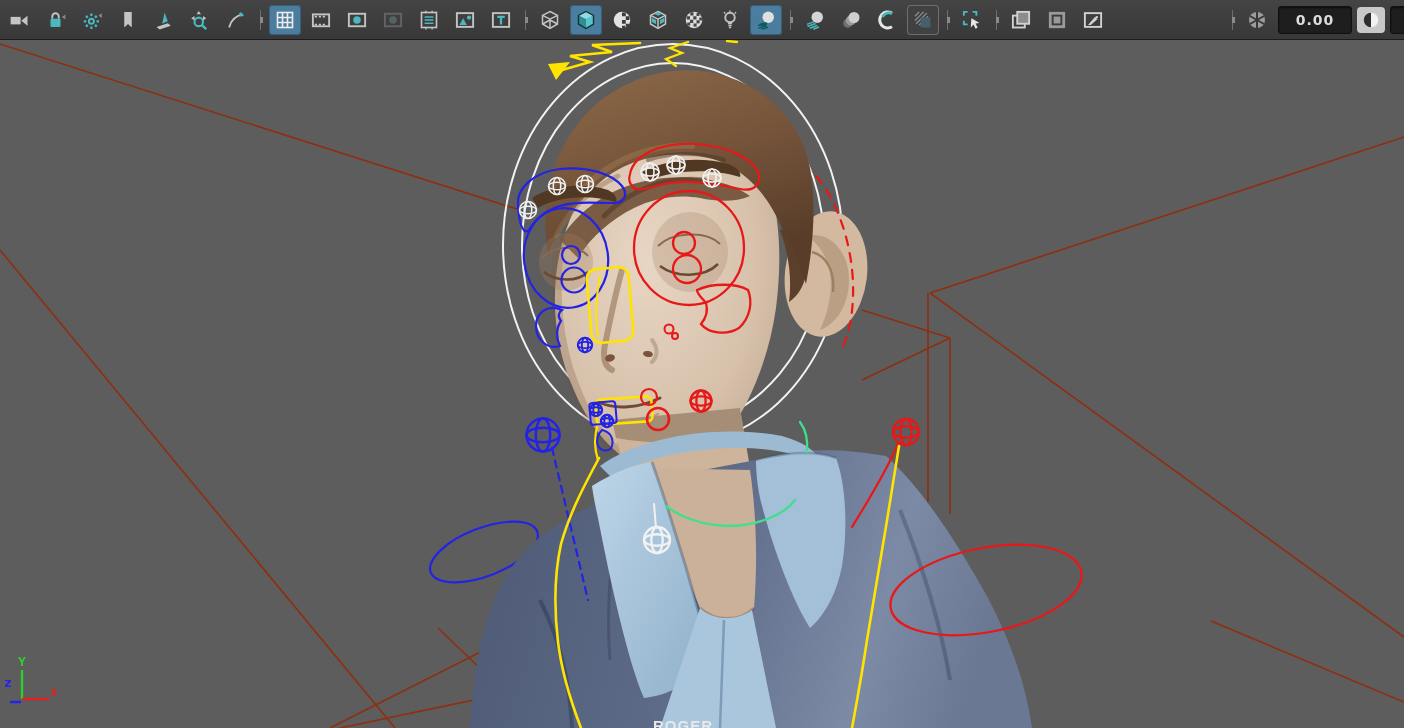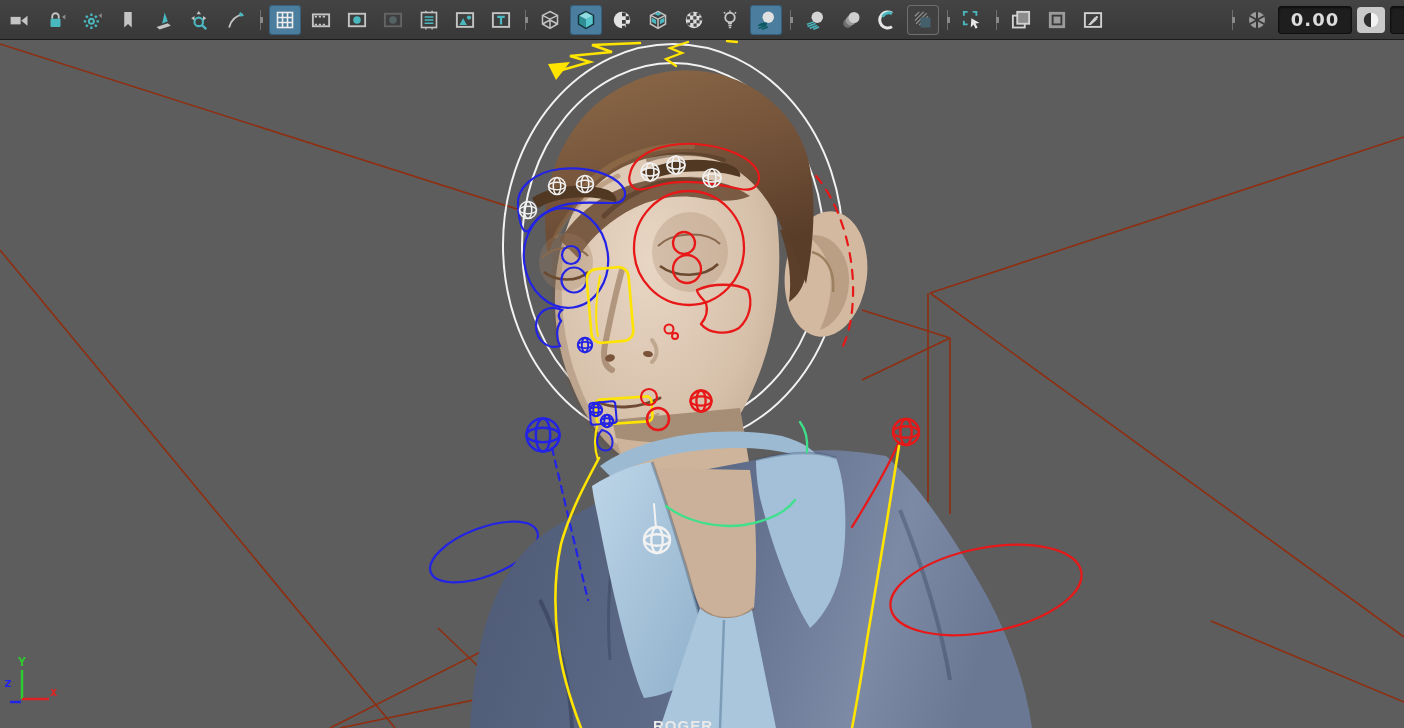--- a/index.html
+++ b/index.html
@@ -23,21 +23,21 @@
   .tb-sep{
     width:3px;height:20px;margin:0 6px;flex:0 0 auto;
     background:linear-gradient(#3a3a3a,#3a3a3a) center/1px 20px no-repeat;
     position:relative;
   }
   .tb-sep::after{content:"";position:absolute;left:0;top:7px;width:3px;height:6px;background:#8a8a8a;}
   .tb-sep{background:#6e6e6e;width:1px;}
   .tb-field{
     width:72px;height:26px;flex:0 0 auto;margin:0 3px;
     background:#1e1e1e;border:1px solid #101010;border-radius:3px;
-    color:#dcdcdc;font-family:"DejaVu Sans",sans-serif;font-weight:700;font-size:18px;
+    color:#dcdcdc;font-family:"DejaVu Sans",sans-serif;font-weight:700;font-size:14px;
     display:flex;align-items:center;justify-content:center;letter-spacing:1px;
     box-shadow:inset 0 1px 2px rgba(0,0,0,.6);
   }
   .tb-field.partial{width:16px;margin-right:-4px;}
   .tb-right{margin-left:auto;display:flex;align-items:center;}
   
   .viewport{width:1404px;height:688px;position:relative;background:#5d5d5d;}
   .viewport svg{display:block;}
 </style>
 </head>

